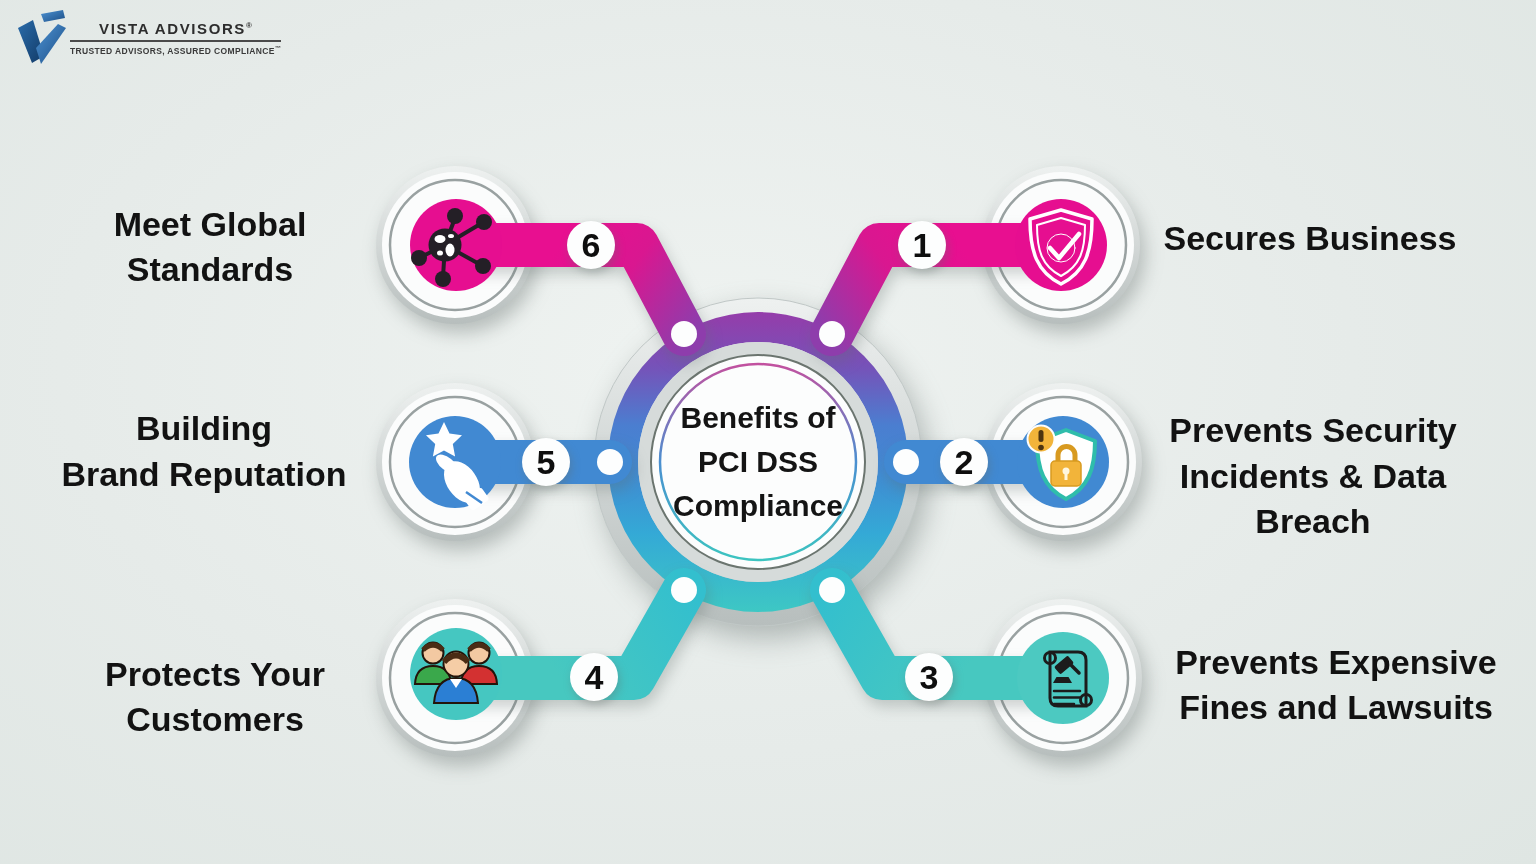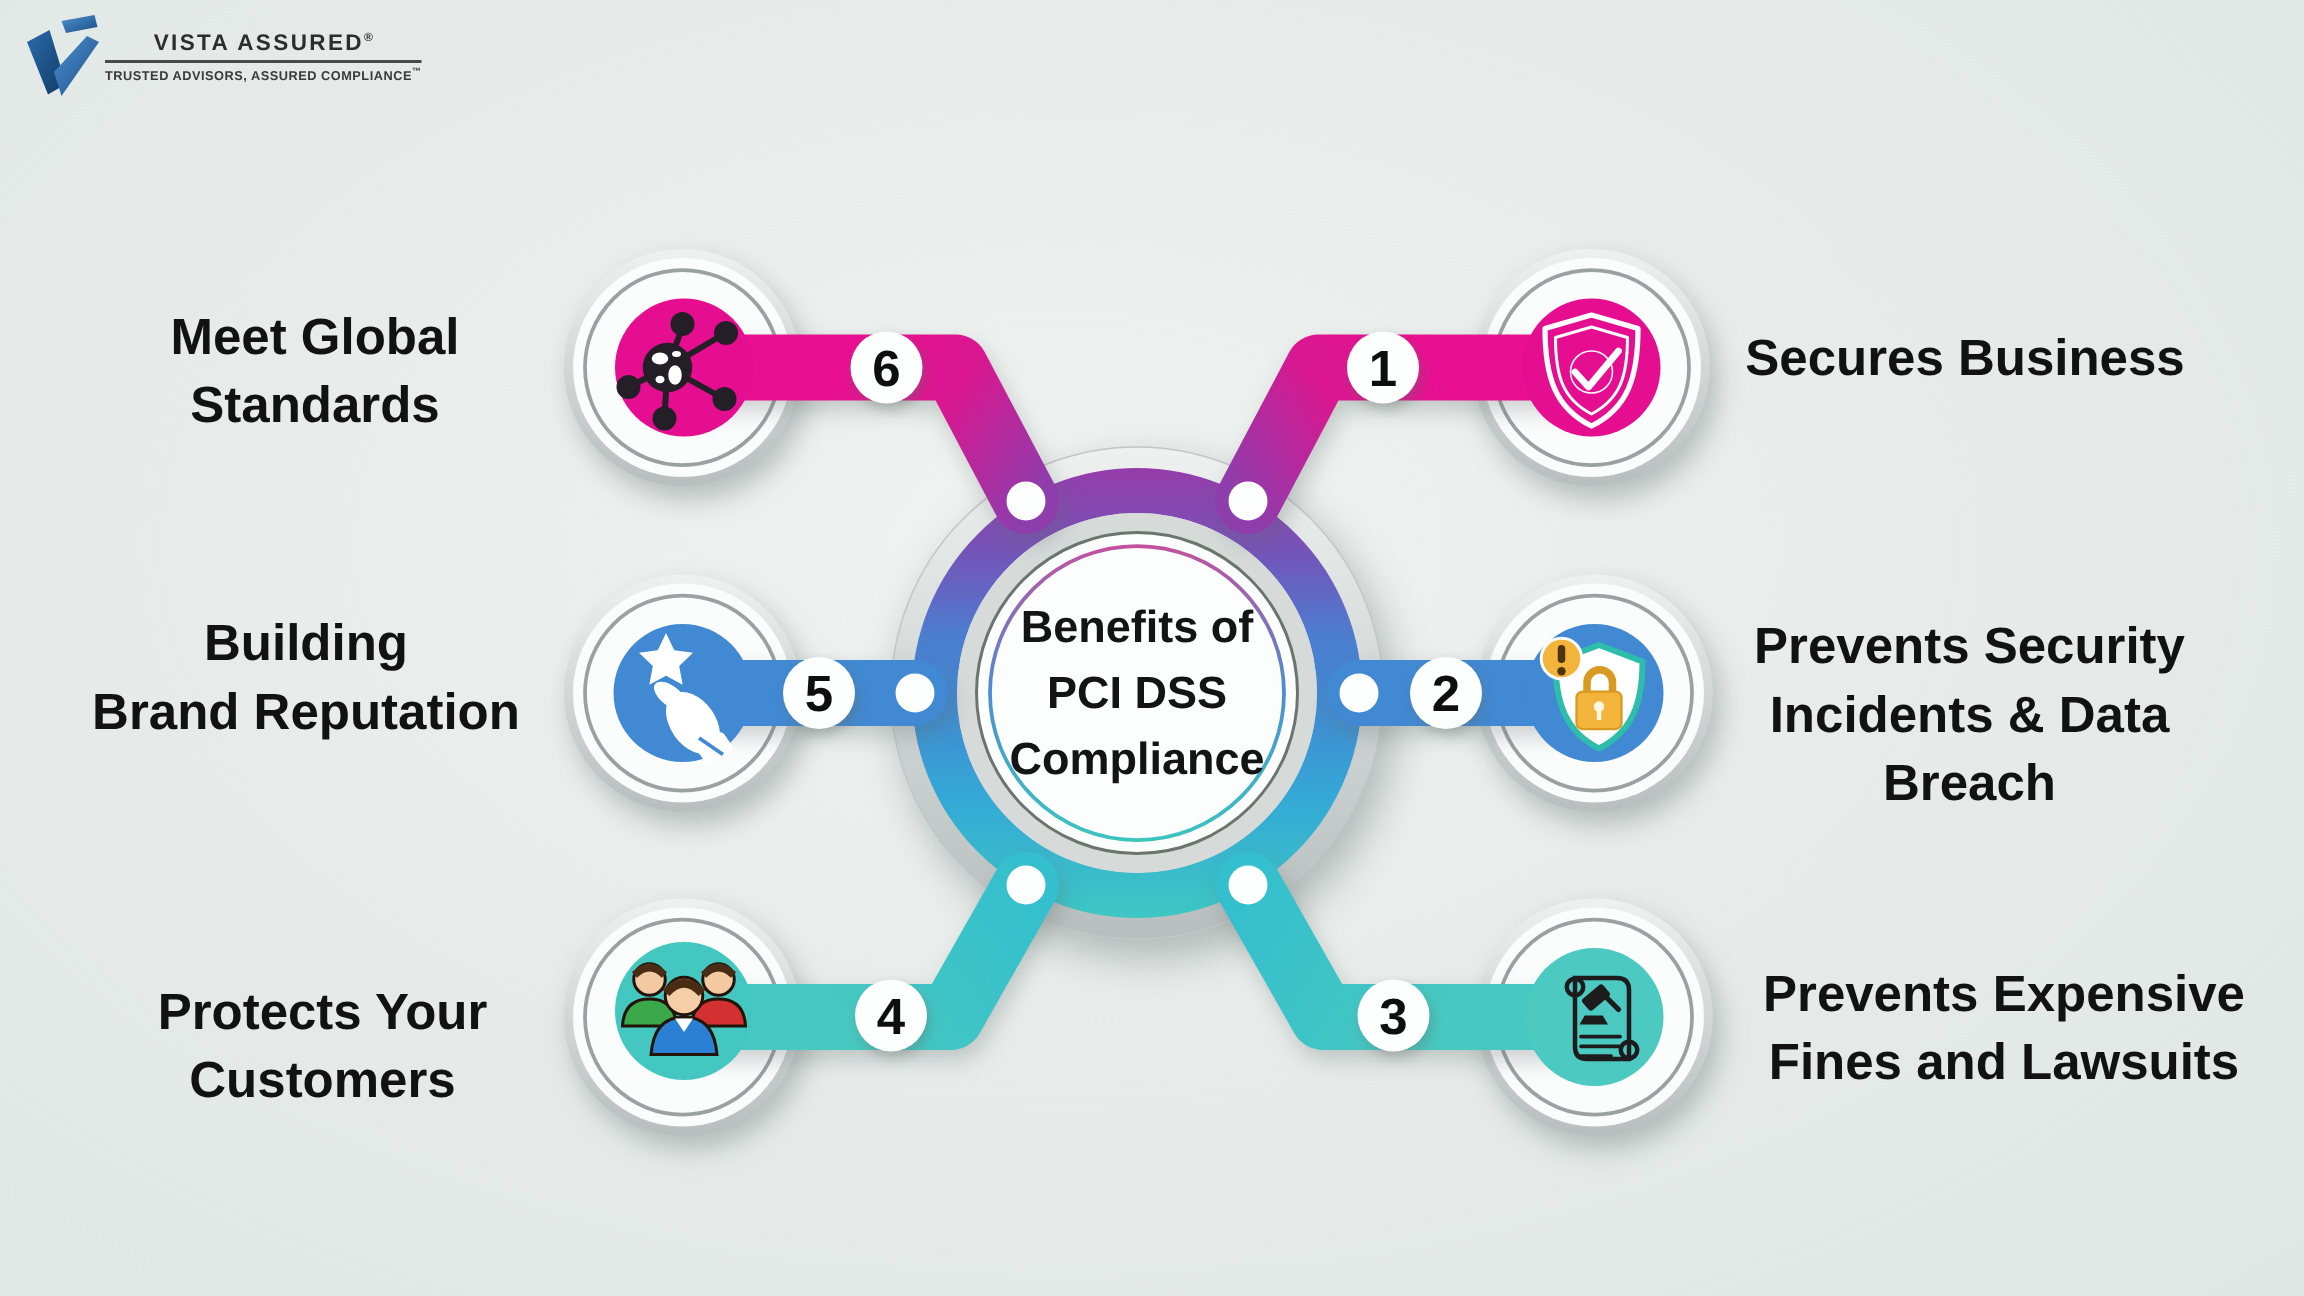--- a/index.html
+++ b/index.html
@@ -44,21 +44,21 @@
         <linearGradient id="lg2" x1="0" y1="0" x2="1" y2="1">
           <stop offset="0" stop-color="#2a6cab"></stop>
             <stop offset="1" stop-color="#123a66"></stop>
         </linearGradient>
       </defs>
       <polygon points="27,8 49,4 51,12 30,16" fill="url(#lg1)"></polygon>
       <polygon points="4,22 19,14 30,50 18,57" fill="url(#lg2)"></polygon>
       <polygon points="44,18 52,22 27,58 22,42" fill="url(#lg1)"></polygon>
     </svg>
     <div class="logo-text">
-      <div class="brand"><span>VISTA ASSURED</span><sup>®</sup></div>
+      <div class="brand"><span>VISTA ADVISORS</span><sup>®</sup></div>
       <div class="rule"></div>
       <div class="tagline"><span>TRUSTED ADVISORS, ASSURED COMPLIANCE</span><sup>™</sup></div>
     </div>
   </div>
 
   <svg class="main" width="1536" height="864" viewBox="0 0 1536 864">
     <defs>
       <linearGradient id="silverGrad" x1="0" y1="0" x2="0" y2="1">
         <stop offset="0" stop-color="#eef1f0"></stop>
           <stop offset="1" stop-color="#b7bebd"></stop>

